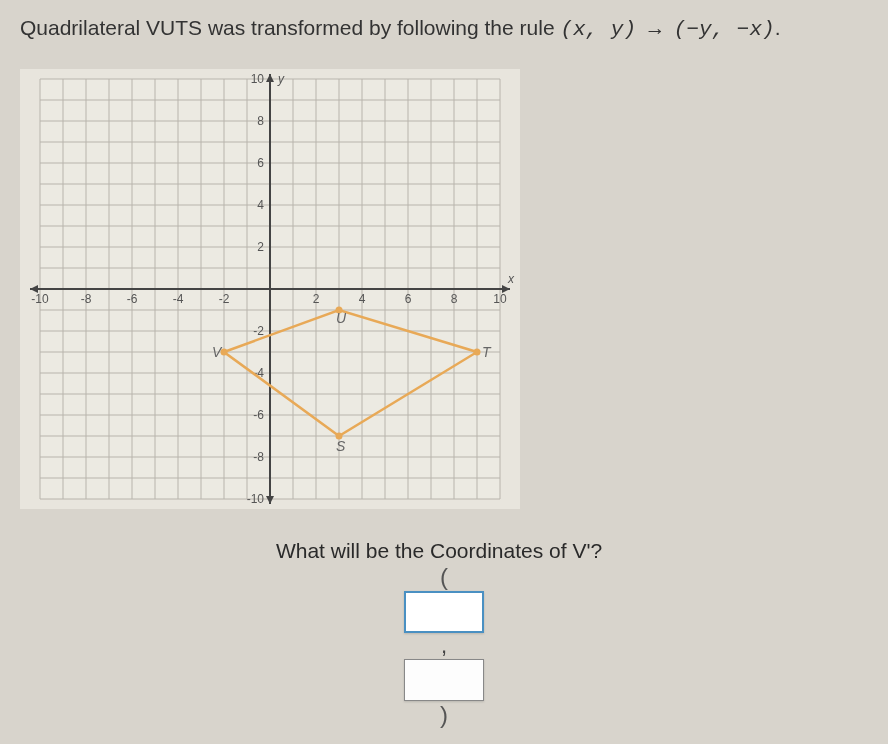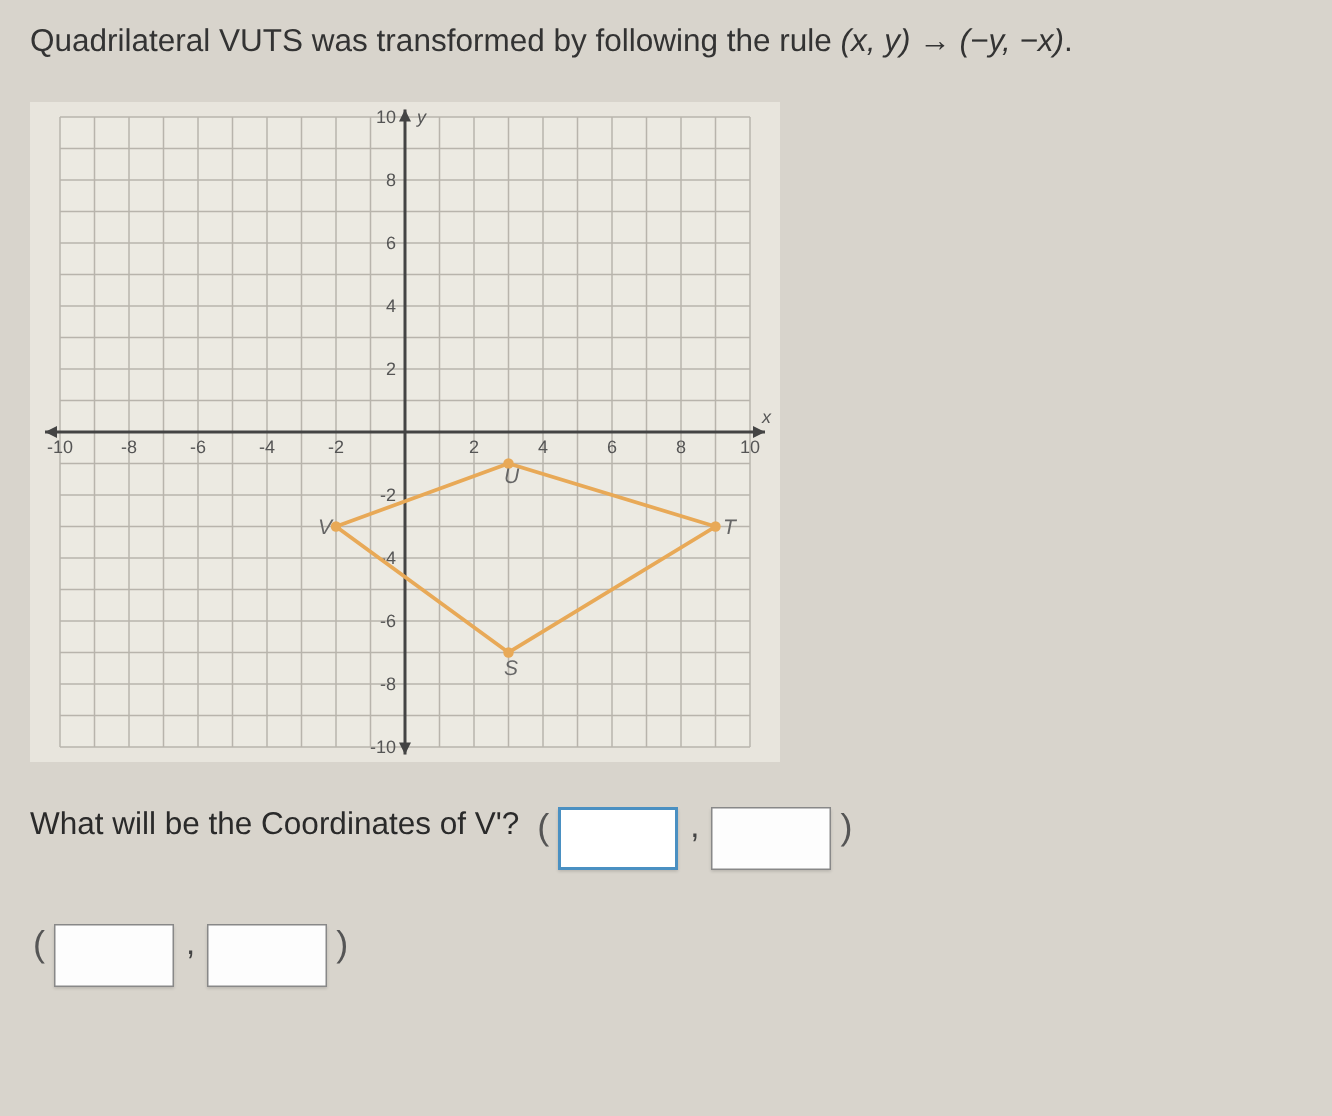--- a/index.html
+++ b/index.html
@@ -12,38 +12,40 @@
       color: #2a2a2a;
     }
     .problem-text {
       font-size: 21px;
       font-weight: 400;
       color: #333;
       margin-bottom: 28px;
     }
     .math-expr {
       font-style: italic;
-      font-family: Liberation Sans, sans-serif;
+      font-family: Liberation Mono, monospace;
     }
     .graph-container {
       width: 500px;
       height: 440px;
       background: #e8e5dd;
       position: relative;
       margin-bottom: 30px;
     }
     .graph-svg {
       width: 100%;
       height: 100%;
     }
     .question-row {
       display: flex;
+      align-items: center;
       margin-bottom: 36px;
       font-size: 21px;
       color: #2a2a2a;
+      flex-direction: column;
     }
     .question-row .q-text {
       margin-right: 10px;
     }
     .paren {
       font-size: 24px;
       color: #555;
       margin: 0 2px;
     }
     .answer-box {

